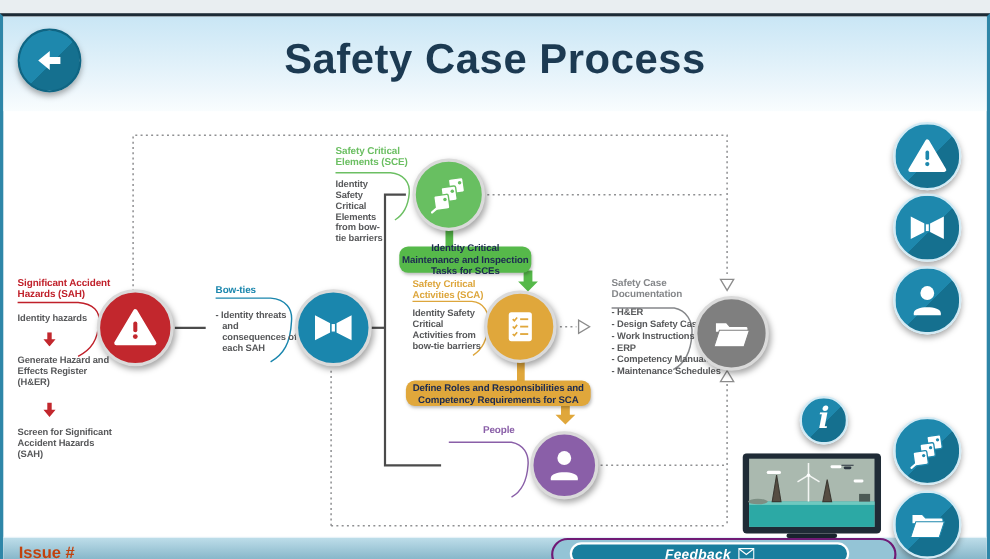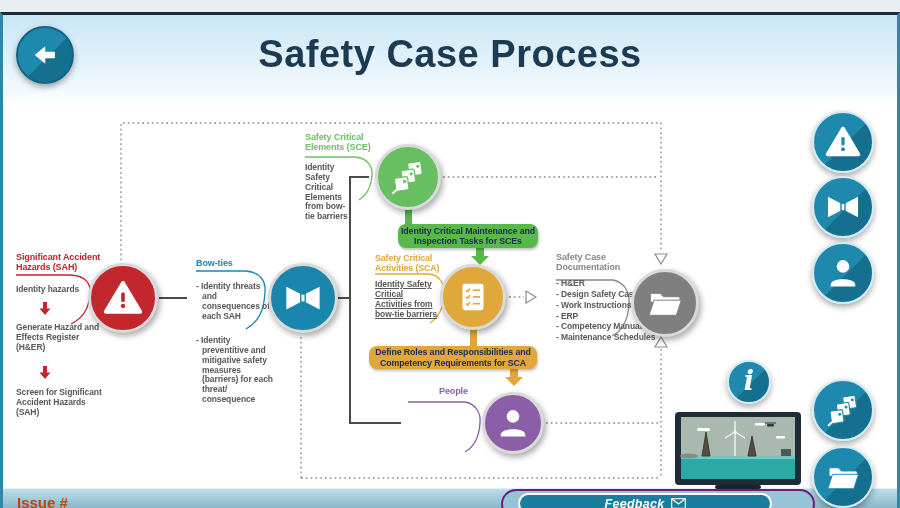--- a/index.html
+++ b/index.html
@@ -111,28 +111,27 @@
   <div class="blk bd" style="left:13px;top:308px;width:86px;">Generate Hazard and Effects Register (H&amp;ER)</div>
   <span class="arrow-step" style="left:36px;top:351px;">
     <svg width="12" height="13" viewBox="0 0 12 13">
         <path d="M4 0 H8 V6.5 H11.5 L6 13 L0.5 6.5 H4 Z" fill="#c2272d"></path>
       </svg>
   </span>
   <div class="blk bd" style="left:13px;top:373px;width:86px;">Screen for Significant Accident Hazards (SAH)</div>
 
   <div class="blk hd blue" style="left:193px;top:243px;width:70px;">Bow-ties</div>
   <div class="blk bd hang" style="left:193px;top:267px;width:68px;">- Identity threats and consequences of each SAH</div>
-  <div class="blk bd hang" style="left:193px;top:321px;width:72px;">- Identity preventitive and mitigative safety measures (barriers) for each threat/ consequence</div>
 
   <div class="blk hd green" style="left:302px;top:117px;width:70px;">Safety Critical Elements (SCE)</div>
   <div class="blk bd" style="left:302px;top:148px;width:46px;">Identity Safety Critical Elements from bow-tie barriers</div>
-  <div class="banner g" style="left:395px;top:209px;width:140px;height:24px;">Identity Critical Maintenance and Inspection Tasks for SCEs</div>
+  <div class="banner g" style="left:360px;top:209px;width:120px;height:24px;">Identity Critical Maintenance and Inspection Tasks for SCEs</div>
 
   <div class="blk hd gold" style="left:372px;top:238px;width:72px;font-size:8.8px;">Safety Critical Activities (SCA)</div>
-  <div class="blk bd" style="left:372px;top:265px;width:66px;text-decoration:underline;">Identity Safety Critical Activities from bow-tie barriers</div>
+  <div class="blk bd" style="left:372px;top:265px;width:66px;">Identity Safety Critical Activities from bow-tie barriers</div>
   <div class="banner y" style="left:366px;top:331px;width:168px;height:23px;">Define Roles and Responsibilities and Competency Requirements for SCA</div>
 
   <div class="blk hd purple" style="left:405px;top:371px;width:60px;padding-left:31px;">People</div>
 
   <div class="blk hd grey" style="left:553px;top:237px;width:78px;">Safety Case Documentation</div>
   <div class="blk" style="left:553px;top:264px;width:100px;">
     <div class="bd hang" style="margin-bottom:1px;">- H&amp;ER</div>
     <div class="bd hang" style="margin-bottom:1px;">- Design Safety Case</div>
     <div class="bd hang" style="margin-bottom:1px;">- Work Instructions</div>
     <div class="bd hang" style="margin-bottom:1px;">- ERP</div>

